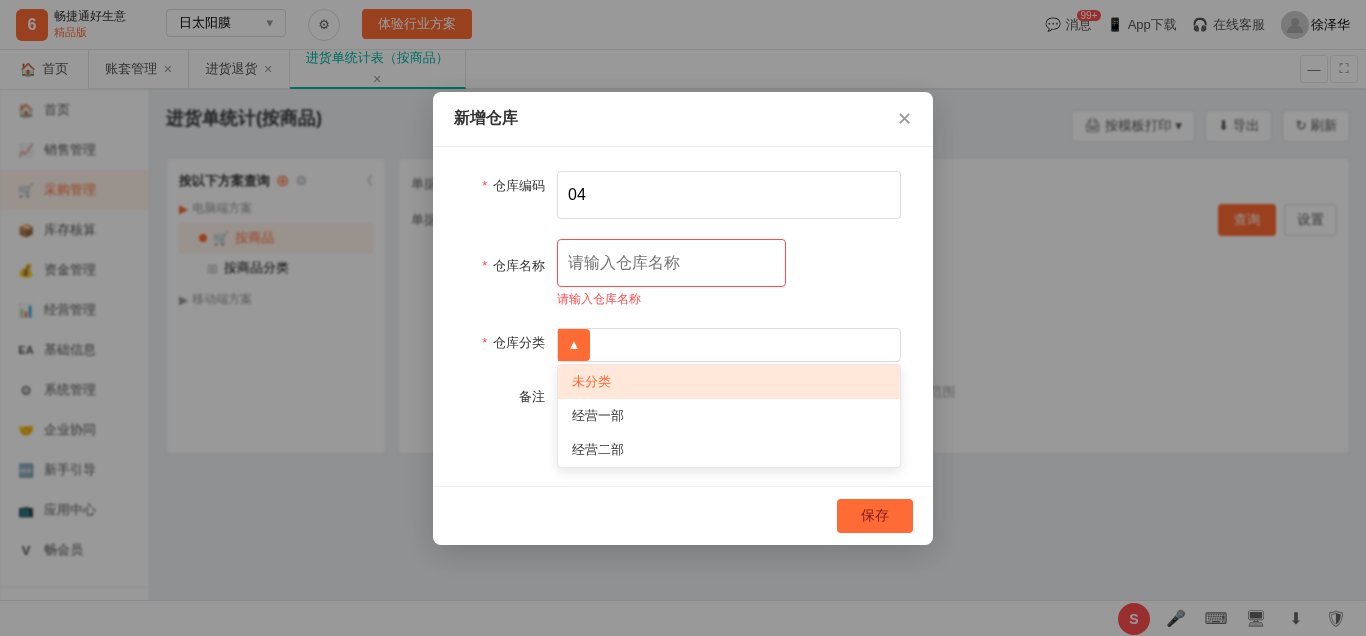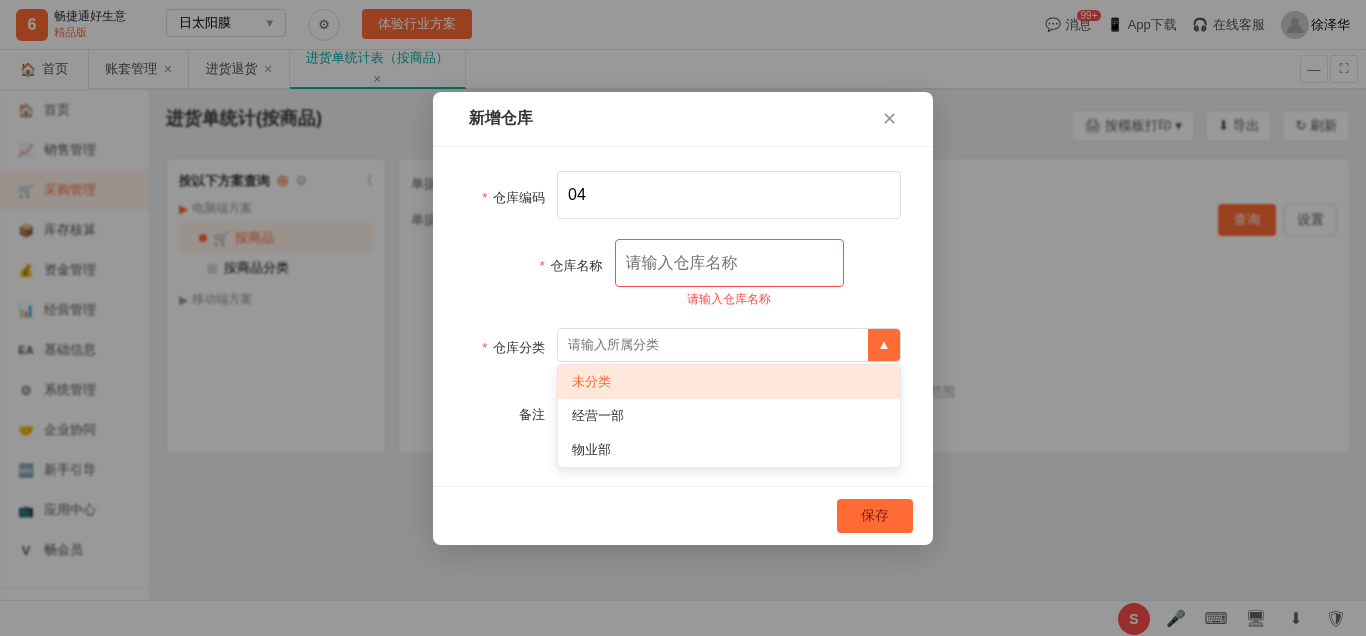--- a/index.html
+++ b/index.html
@@ -137,28 +137,28 @@
     .modal {
       background: #fff;
       border-radius: 8px;
       width: 500px;
       box-shadow: 0 8px 32px rgba(0,0,0,0.18);
       position: relative;
       padding: 0;
       overflow: visible;
     }
     .modal-header {
-      padding: 16px 36px;
+      padding: 16px 21px;
       border-bottom: 1px solid #f0f0f0;
       display: flex; align-items: center; justify-content: space-between;
     }
     .modal-title { font-size: 16px; font-weight: bold; color: #333; }
     .modal-close { cursor: pointer; color: #999; font-size: 18px; }
     .modal-body { padding: 24px 32px; }
-    .form-row { display: flex; align-items: center; gap: 12px; margin-bottom: 20px; }
+    .form-row { display: flex; align-items: flex-start; gap: 12px; margin-bottom: 20px; }
     .form-label { width: 80px; text-align: right; color: #333; padding-top: 6px; white-space: nowrap; flex-shrink: 0; }
     .required-star { color: #ff4d4f; margin-right: 2px; }
     .form-control {
       flex: 1;
       border: 1px solid #ddd;
       border-radius: 4px;
       padding: 14px 10px;
       font-size: 16px;
       outline: none;
     }
@@ -459,27 +459,26 @@
         </div>
       </div>
 
       <div class="form-row">
         <label class="form-label">
           <span class="required-star">*</span>
           <span>仓库分类</span>
         </label>
         <div class="dropdown-wrapper">
           <div class="dropdown-input-row">
-            <input type="text" class="dropdown-input" placeholder="请输入所属分类" style="">
             <div class="dropdown-arrow-btn">▲</div>
           </div>
           <div class="dropdown-list">
             <div class="dropdown-option selected">未分类</div>
             <div class="dropdown-option">经营一部</div>
-            <div class="dropdown-option">物业部</div>
+            <div class="dropdown-option">经营二部</div>
           </div>
         </div>
       </div>
 
       <div class="form-row">
         <label class="form-label">备注</label>
         <textarea class="textarea-control" style=""></textarea>
       </div>
     </div>
     <div class="modal-footer">

